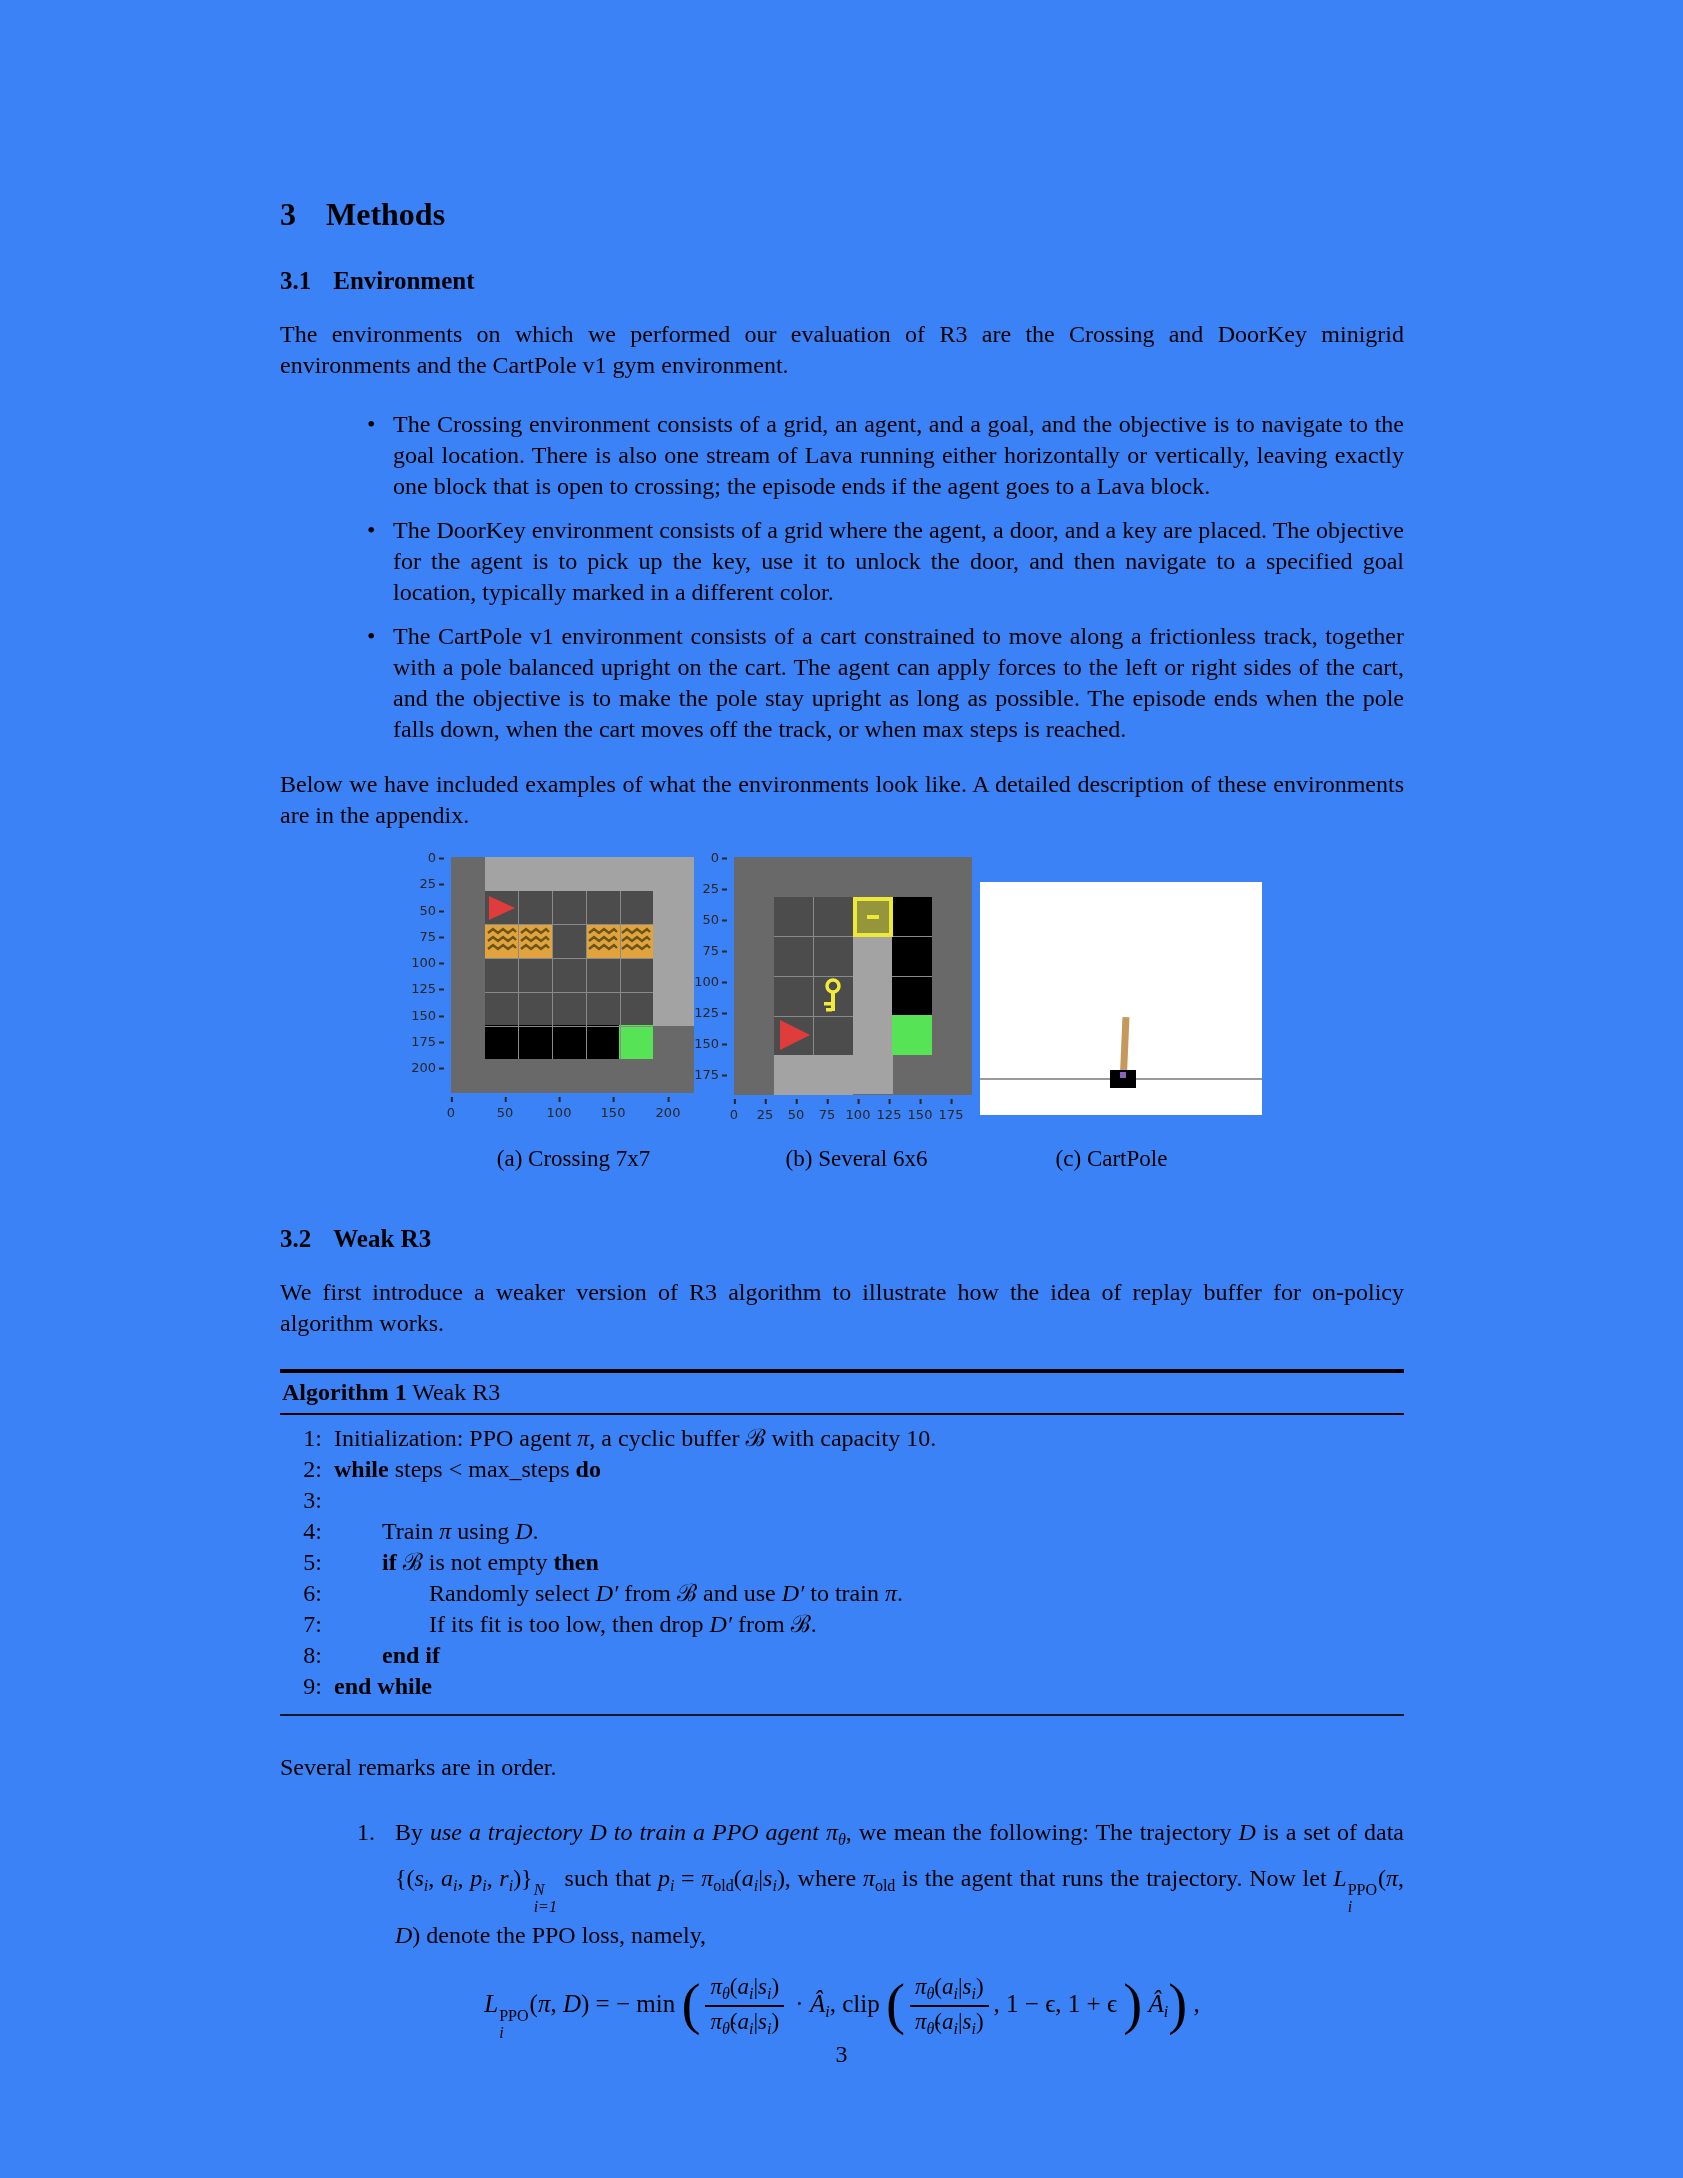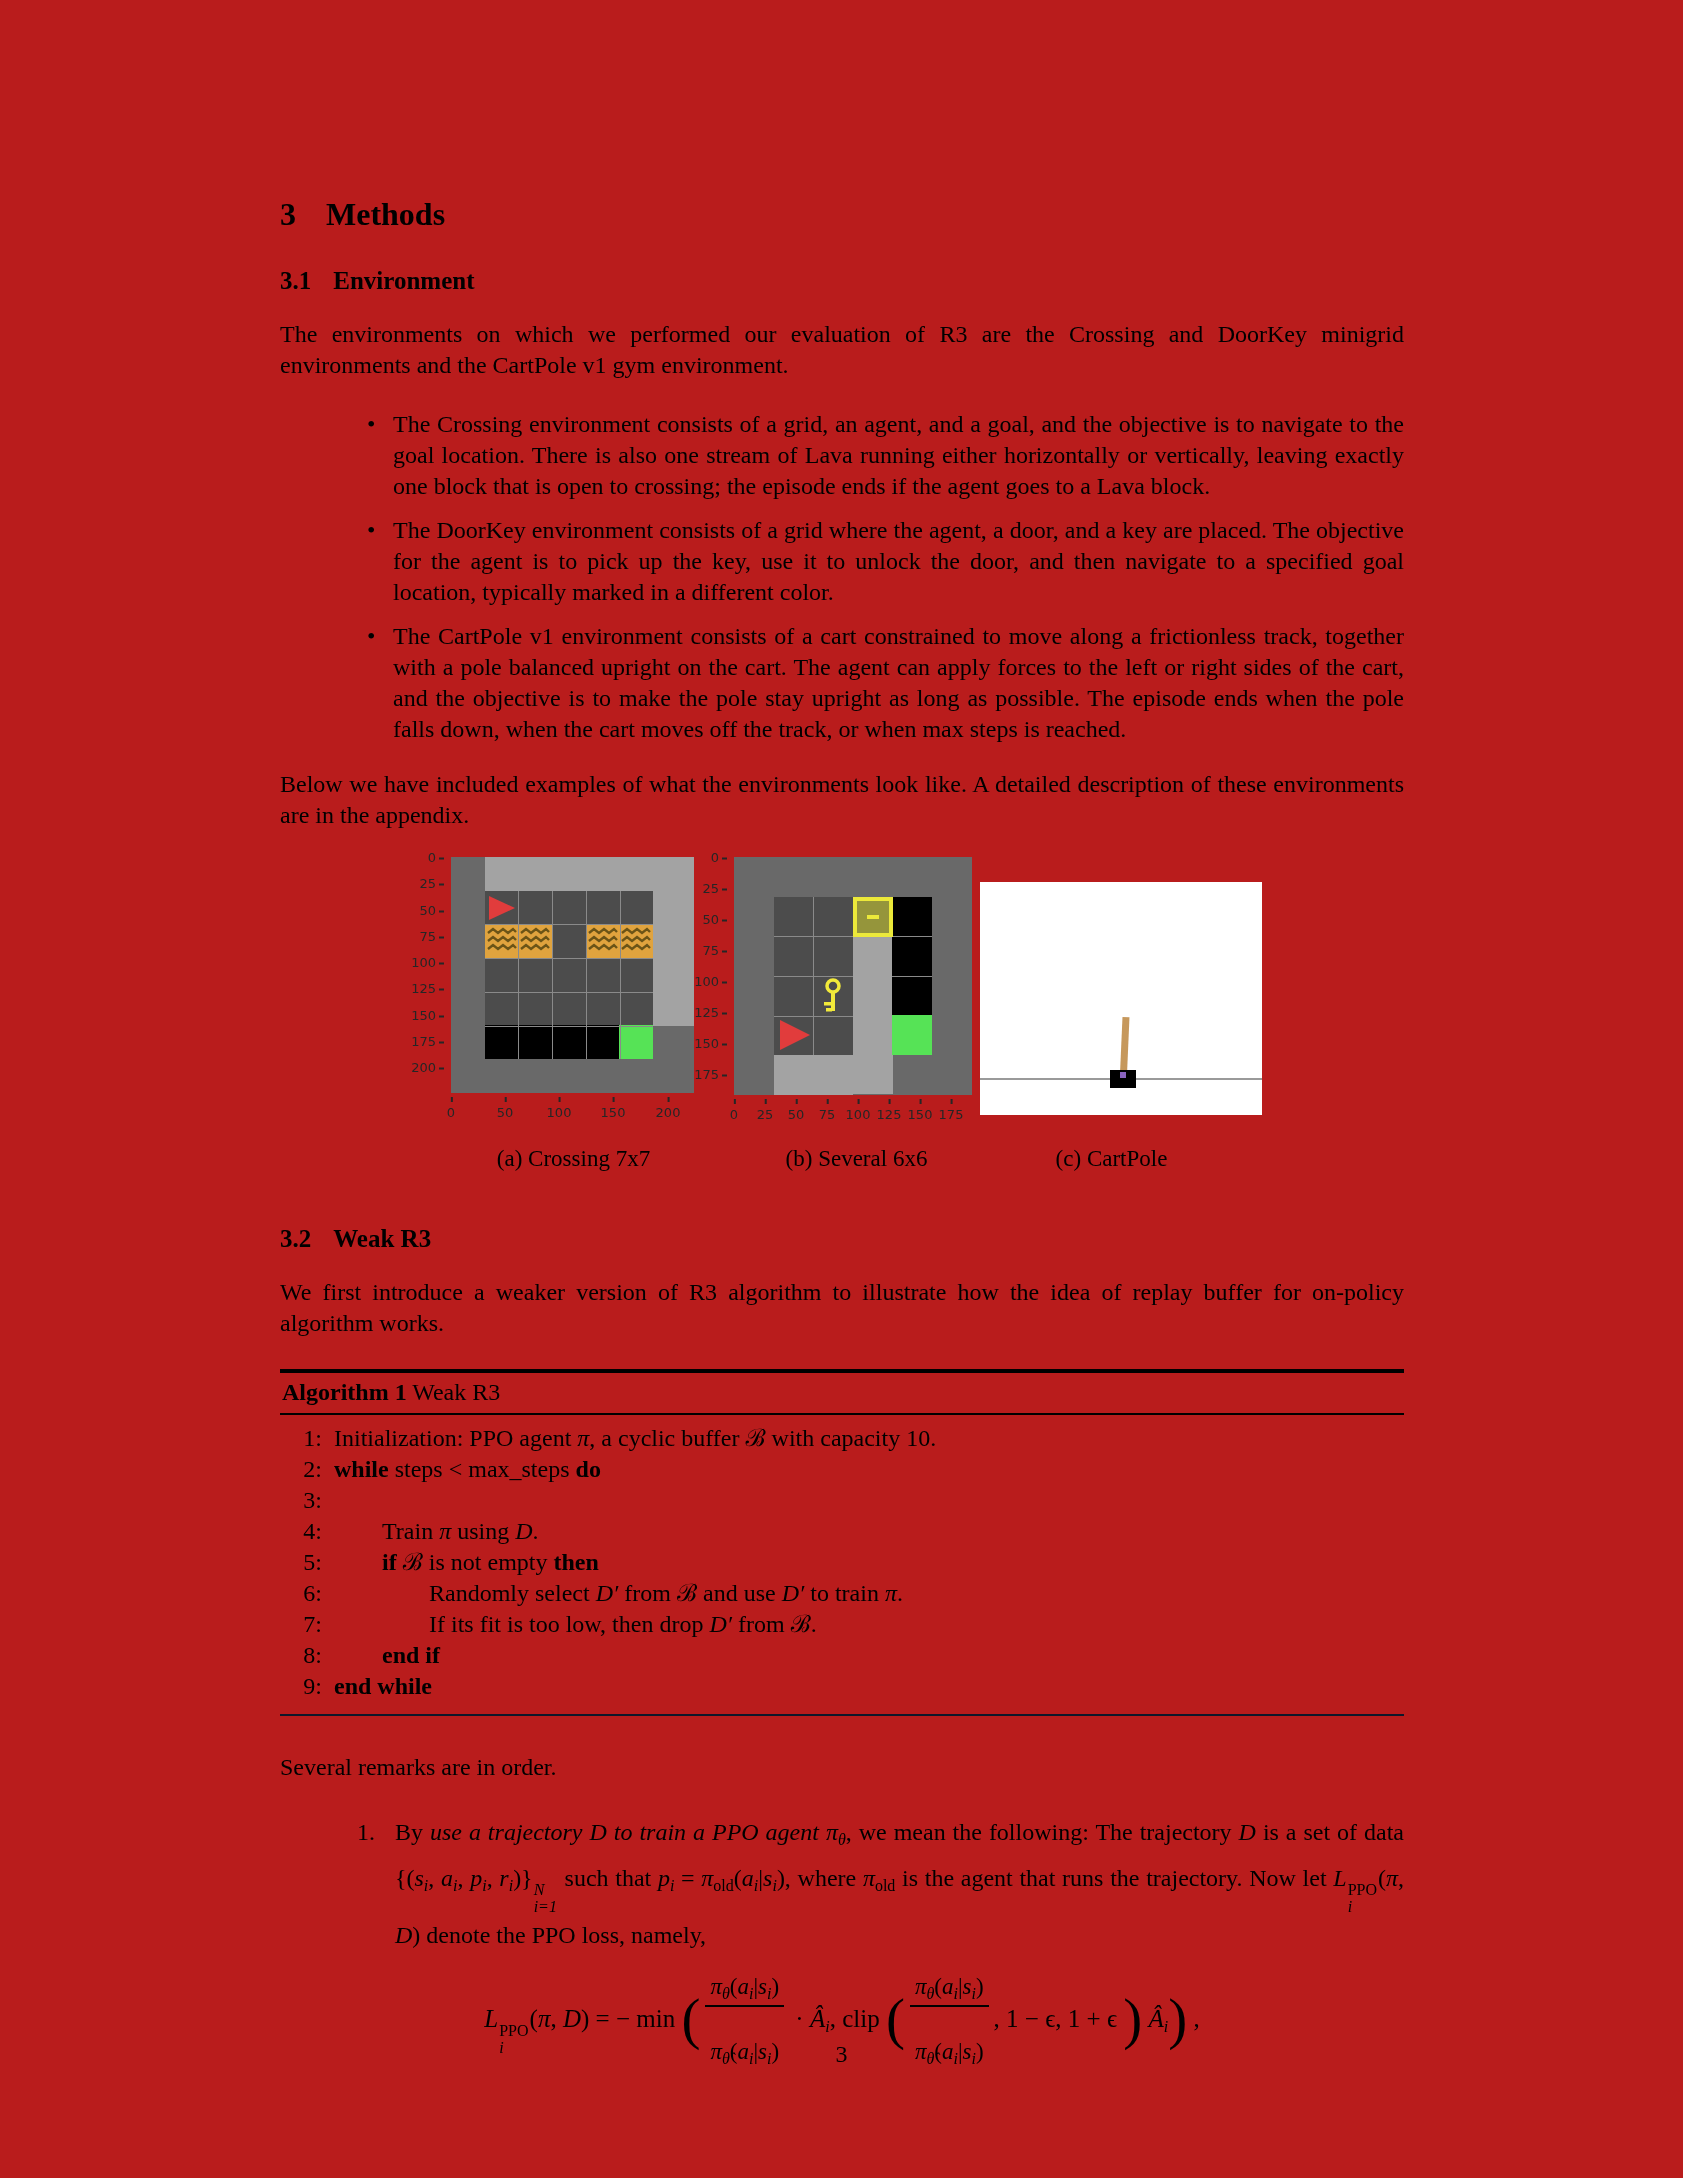--- a/index.html
+++ b/index.html
@@ -1,16 +1,16 @@
 <!DOCTYPE html>
 <html style="--fig-bg: #696969; --wall-light: #a3a3a3; --cell-dark: #4c4c4c; --grid-line: #8a8a8a; --lava-orange: #e0a33e; --wave-dark: #6b5417; --agent-red: #e13c3c; --goal-green: #56e356; --door-fill: #95953b; --door-yellow: #ece93a; --key-yellow: #f2ea3a; --pole-tan: #c6985c; --axle-purple: #8a63bf; --track-gray: #9a9a9a;"><head>
 <meta charset="utf-8">
 <style>
   html,body{margin:0;padding:0;background:#fff;}
-  .page{position:relative;width:1683px;height:2178px;background:#b91c1c;overflow:hidden;
+  .page{position:relative;width:1683px;height:2178px;background:#3b82f6;overflow:hidden;
         font-family:"Liberation Serif",serif;color:#000;}
   .content{position:relative;width:1124px;margin-left:280px;padding-top:196px;}
 
   h1.secheading{font-size:32px;font-weight:bold;margin:0 0 0 0;}
   h1.secheading .num{margin-right:30px;}
   h2.subheading{font-size:25px;font-weight:bold;margin:34px 0 0 0;}
   h2.subheading .num{margin-right:22px;}
 
   .para{font-size:24px;line-height:31px;text-align:justify;margin:24px 0 0 0;}
 
@@ -75,21 +75,21 @@
   .remark-text{flex:1;font-size:24px;line-height:38px;text-align:justify;margin-left:8px;}
 
   .seg-b{font-weight:bold;}
   .seg-i{font-style:italic;}
   .seg-sub{font-size:16px;vertical-align:-5px;}
   .seg-isub{font-style:italic;font-size:16px;vertical-align:-5px;}
   .supsub{display:inline-flex;flex-direction:column;align-items:flex-start;vertical-align:-9px;line-height:1.05;font-size:16px;margin:0 1px;}
   .supsub .ss-up{font-style:italic;}
   .supsub .ss-up.rm{font-style:normal;}
   .supsub .ss-down{font-style:italic;}
-  .frac{display:inline-flex;flex-direction:column;align-items:center;vertical-align:middle;margin:0 5px;font-size:23px;line-height:1.15;gap:30px;}
+  .frac{display:inline-flex;flex-direction:column;align-items:center;vertical-align:middle;margin:0 5px;font-size:23px;line-height:1.15;}
   .fnum{border-bottom:2px solid #000;padding:0 5px 2px 5px;}
   .fden{padding-top:2px;}
   .bigp{display:inline-block;font-size:57px;line-height:0;vertical-align:middle;position:relative;top:-2px;font-weight:400;}
   .formula{margin-top:20px;text-align:center;font-size:25px;}
 
   .pageno{position:absolute;left:0;width:1683px;top:2041px;text-align:center;font-size:24px;}
 </style>
 </head>
 <body>
 

